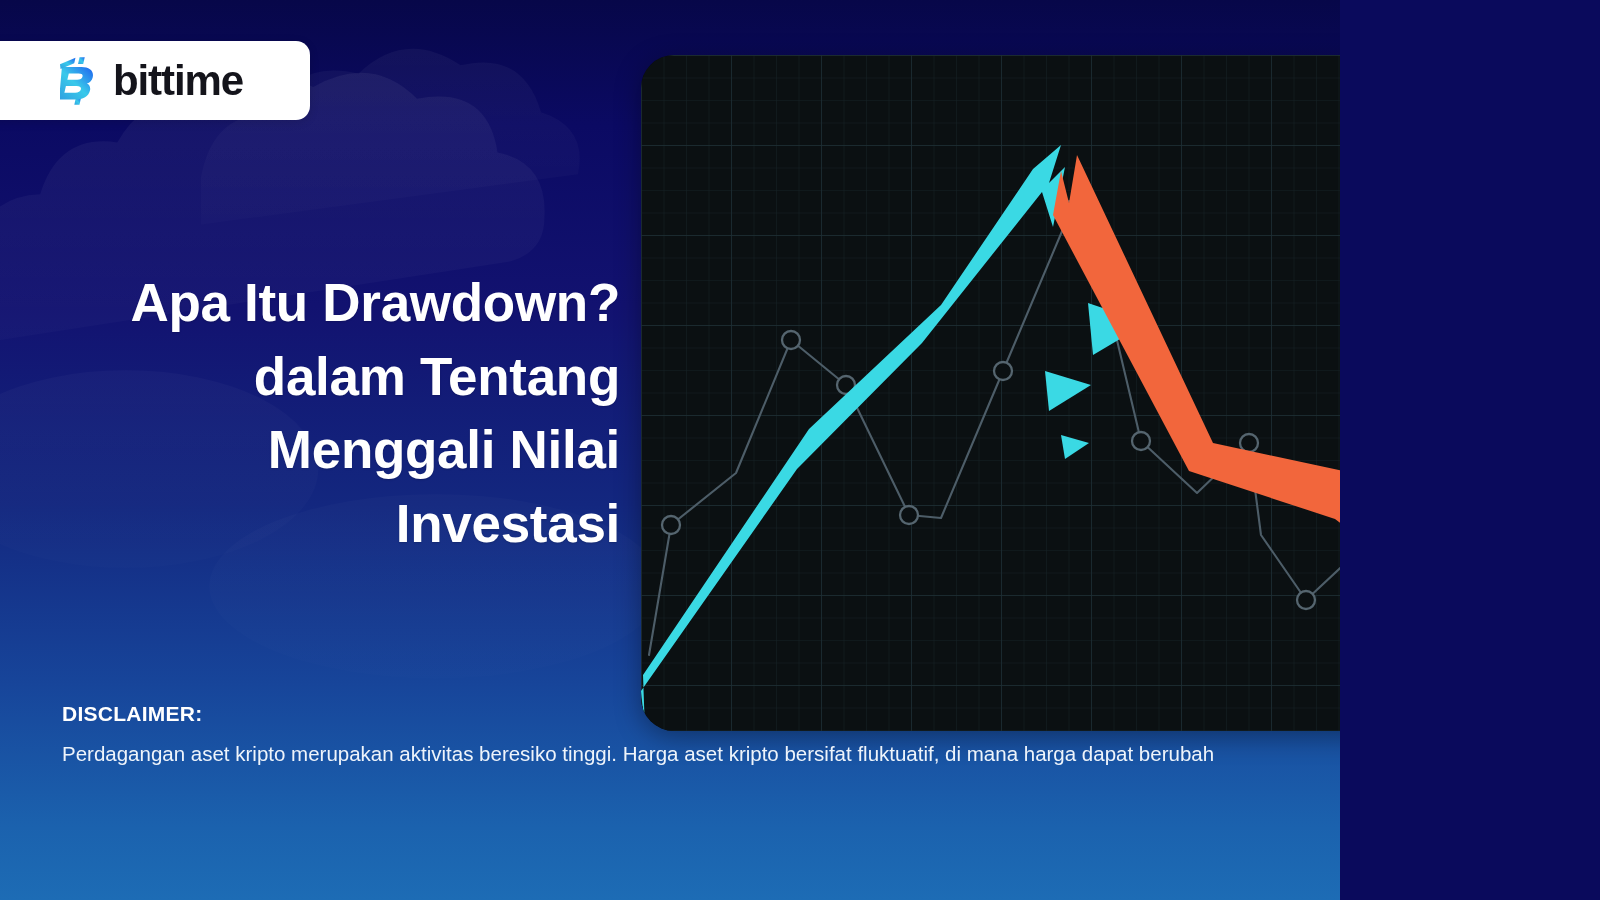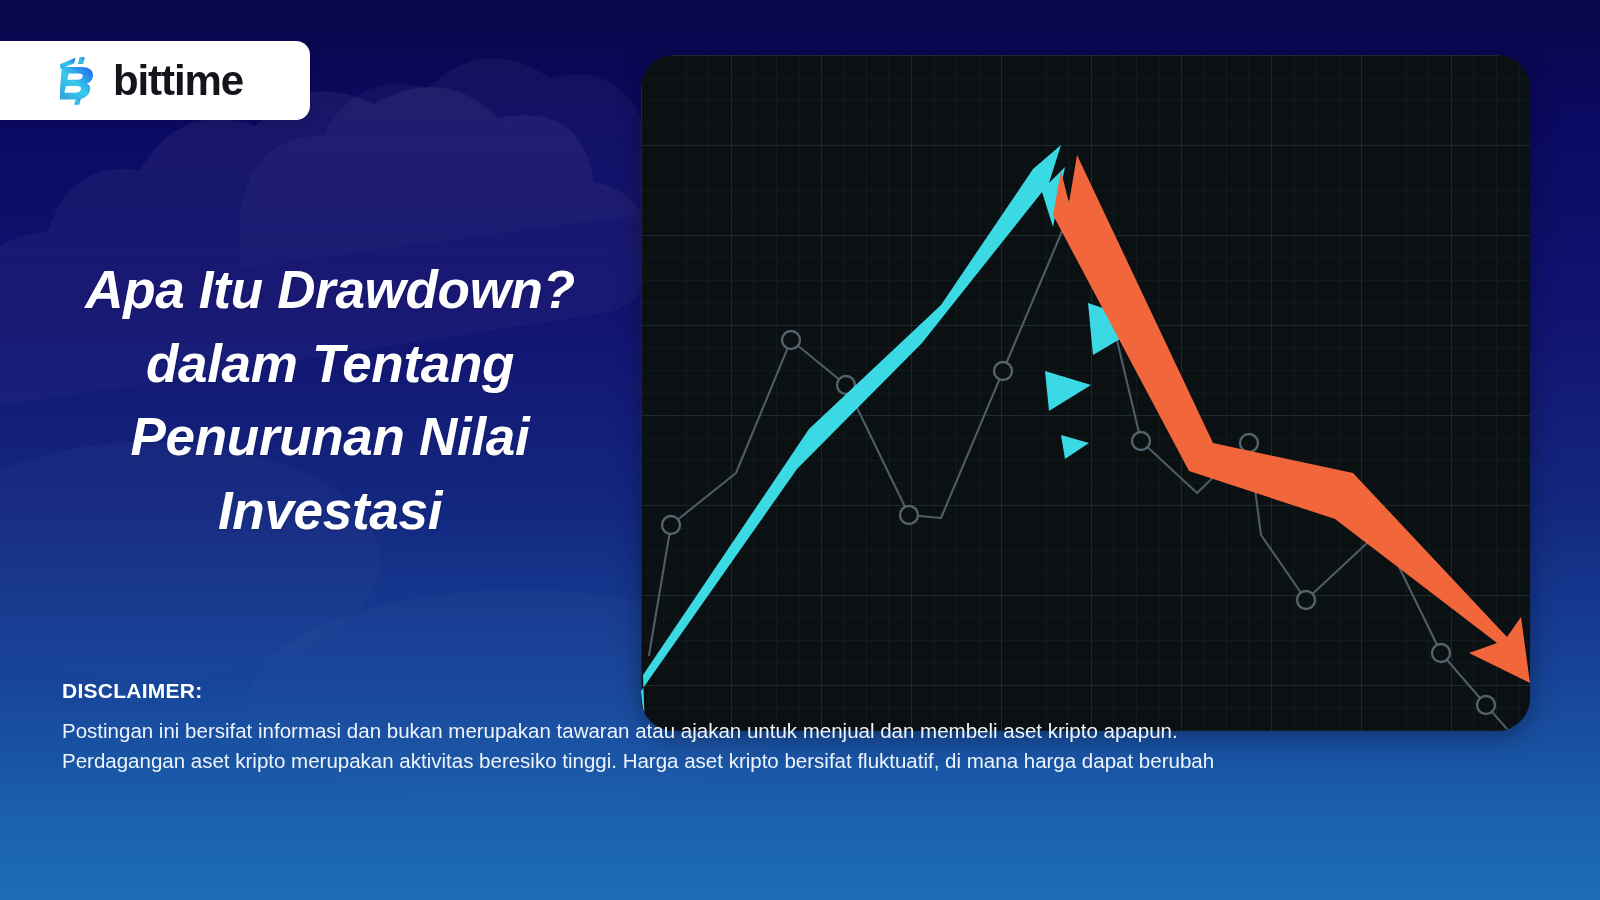--- a/index.html
+++ b/index.html
@@ -7,21 +7,21 @@
   html, body { width:1600px; height:900px; overflow:hidden; }
   body {
     font-family:"Liberation Sans", sans-serif;
     background:#0a0a5c;
     position:relative;
   }
 
   
   .stage {
     position:absolute; inset:0;
-    width:1600px; height:900px;
+    width:1340px; height:900px;
     overflow:hidden;
     background:linear-gradient(180deg,
       #070749 0%,
       #0b0a63 14%,
       #121270 34%,
       #13277f 56%,
       #17459a 76%,
       #1b62ae 92%,
       #1d6cb5 100%);
   }
@@ -40,35 +40,34 @@
   }
   .logo-mark { width:42px; height:48px; flex:0 0 auto; display:block; }
   .logo-word {
     font-size:42px; font-weight:700; color:#14141b;
     letter-spacing:-1.1px; line-height:1;
   }
 
   
   .headline {
     position:absolute;
-    left:40px; top:253px; width:580px;
-    text-align:center;
+    left:40px; top:266px; width:580px;
+    text-align:right;
     color:#ffffff;
     font-size:53px;
     font-weight:800;
     line-height:1.39;
     letter-spacing:-0.3px;
     z-index:5;
     text-shadow:0 1px 2px rgba(0,0,0,.16);
-    font-style:italic;
   }
   .headline .hl-line { display:block; white-space:nowrap; }
 
   
-  .disclaimer { position:absolute; left:62px; top:679px; width:1420px; z-index:5; }
+  .disclaimer { position:absolute; left:62px; top:702px; width:1420px; z-index:5; }
   .disc-title {
     color:#ffffff; font-size:21px; font-weight:700;
     letter-spacing:.25px; margin-bottom:13px;
   }
   .disc-body { color:#eef4fb; font-size:20.5px; line-height:1.48; font-weight:400; }
   .disc-body .dl { display:block; white-space:nowrap; }
 
   
   .chart-panel {
     position:absolute; left:641px; top:55px;
@@ -209,25 +208,24 @@
                  c0.5 -2.3 -1 -3.5 -4.4 -3.5 Z"></path>
         <path d="M0 7.4 L16.2 0.6 L14.9 6.3 L0.6 12.3 Z"></path>
       </g>
     </svg>
     <span class="logo-word">bittime</span>
   </div>
 
   <div class="headline">
     <span class="hl-line">Apa Itu Drawdown?</span>
     <span class="hl-line">dalam Tentang</span>
-    <span class="hl-line">Penurunan Nilai</span>
+    <span class="hl-line">Menggali Nilai</span>
     <span class="hl-line">Investasi</span>
   </div>
 
   <div class="disclaimer">
     <div class="disc-title">DISCLAIMER:</div>
     <div class="disc-body">
-      <span class="dl">Postingan ini bersifat informasi dan bukan merupakan tawaran atau ajakan untuk menjual dan membeli aset kripto apapun.</span>
       <span class="dl">Perdagangan aset kripto merupakan aktivitas beresiko tinggi. Harga aset kripto bersifat fluktuatif, di mana harga dapat berubah</span>
     </div>
   </div>
 
 </div>
 
 </body></html>

